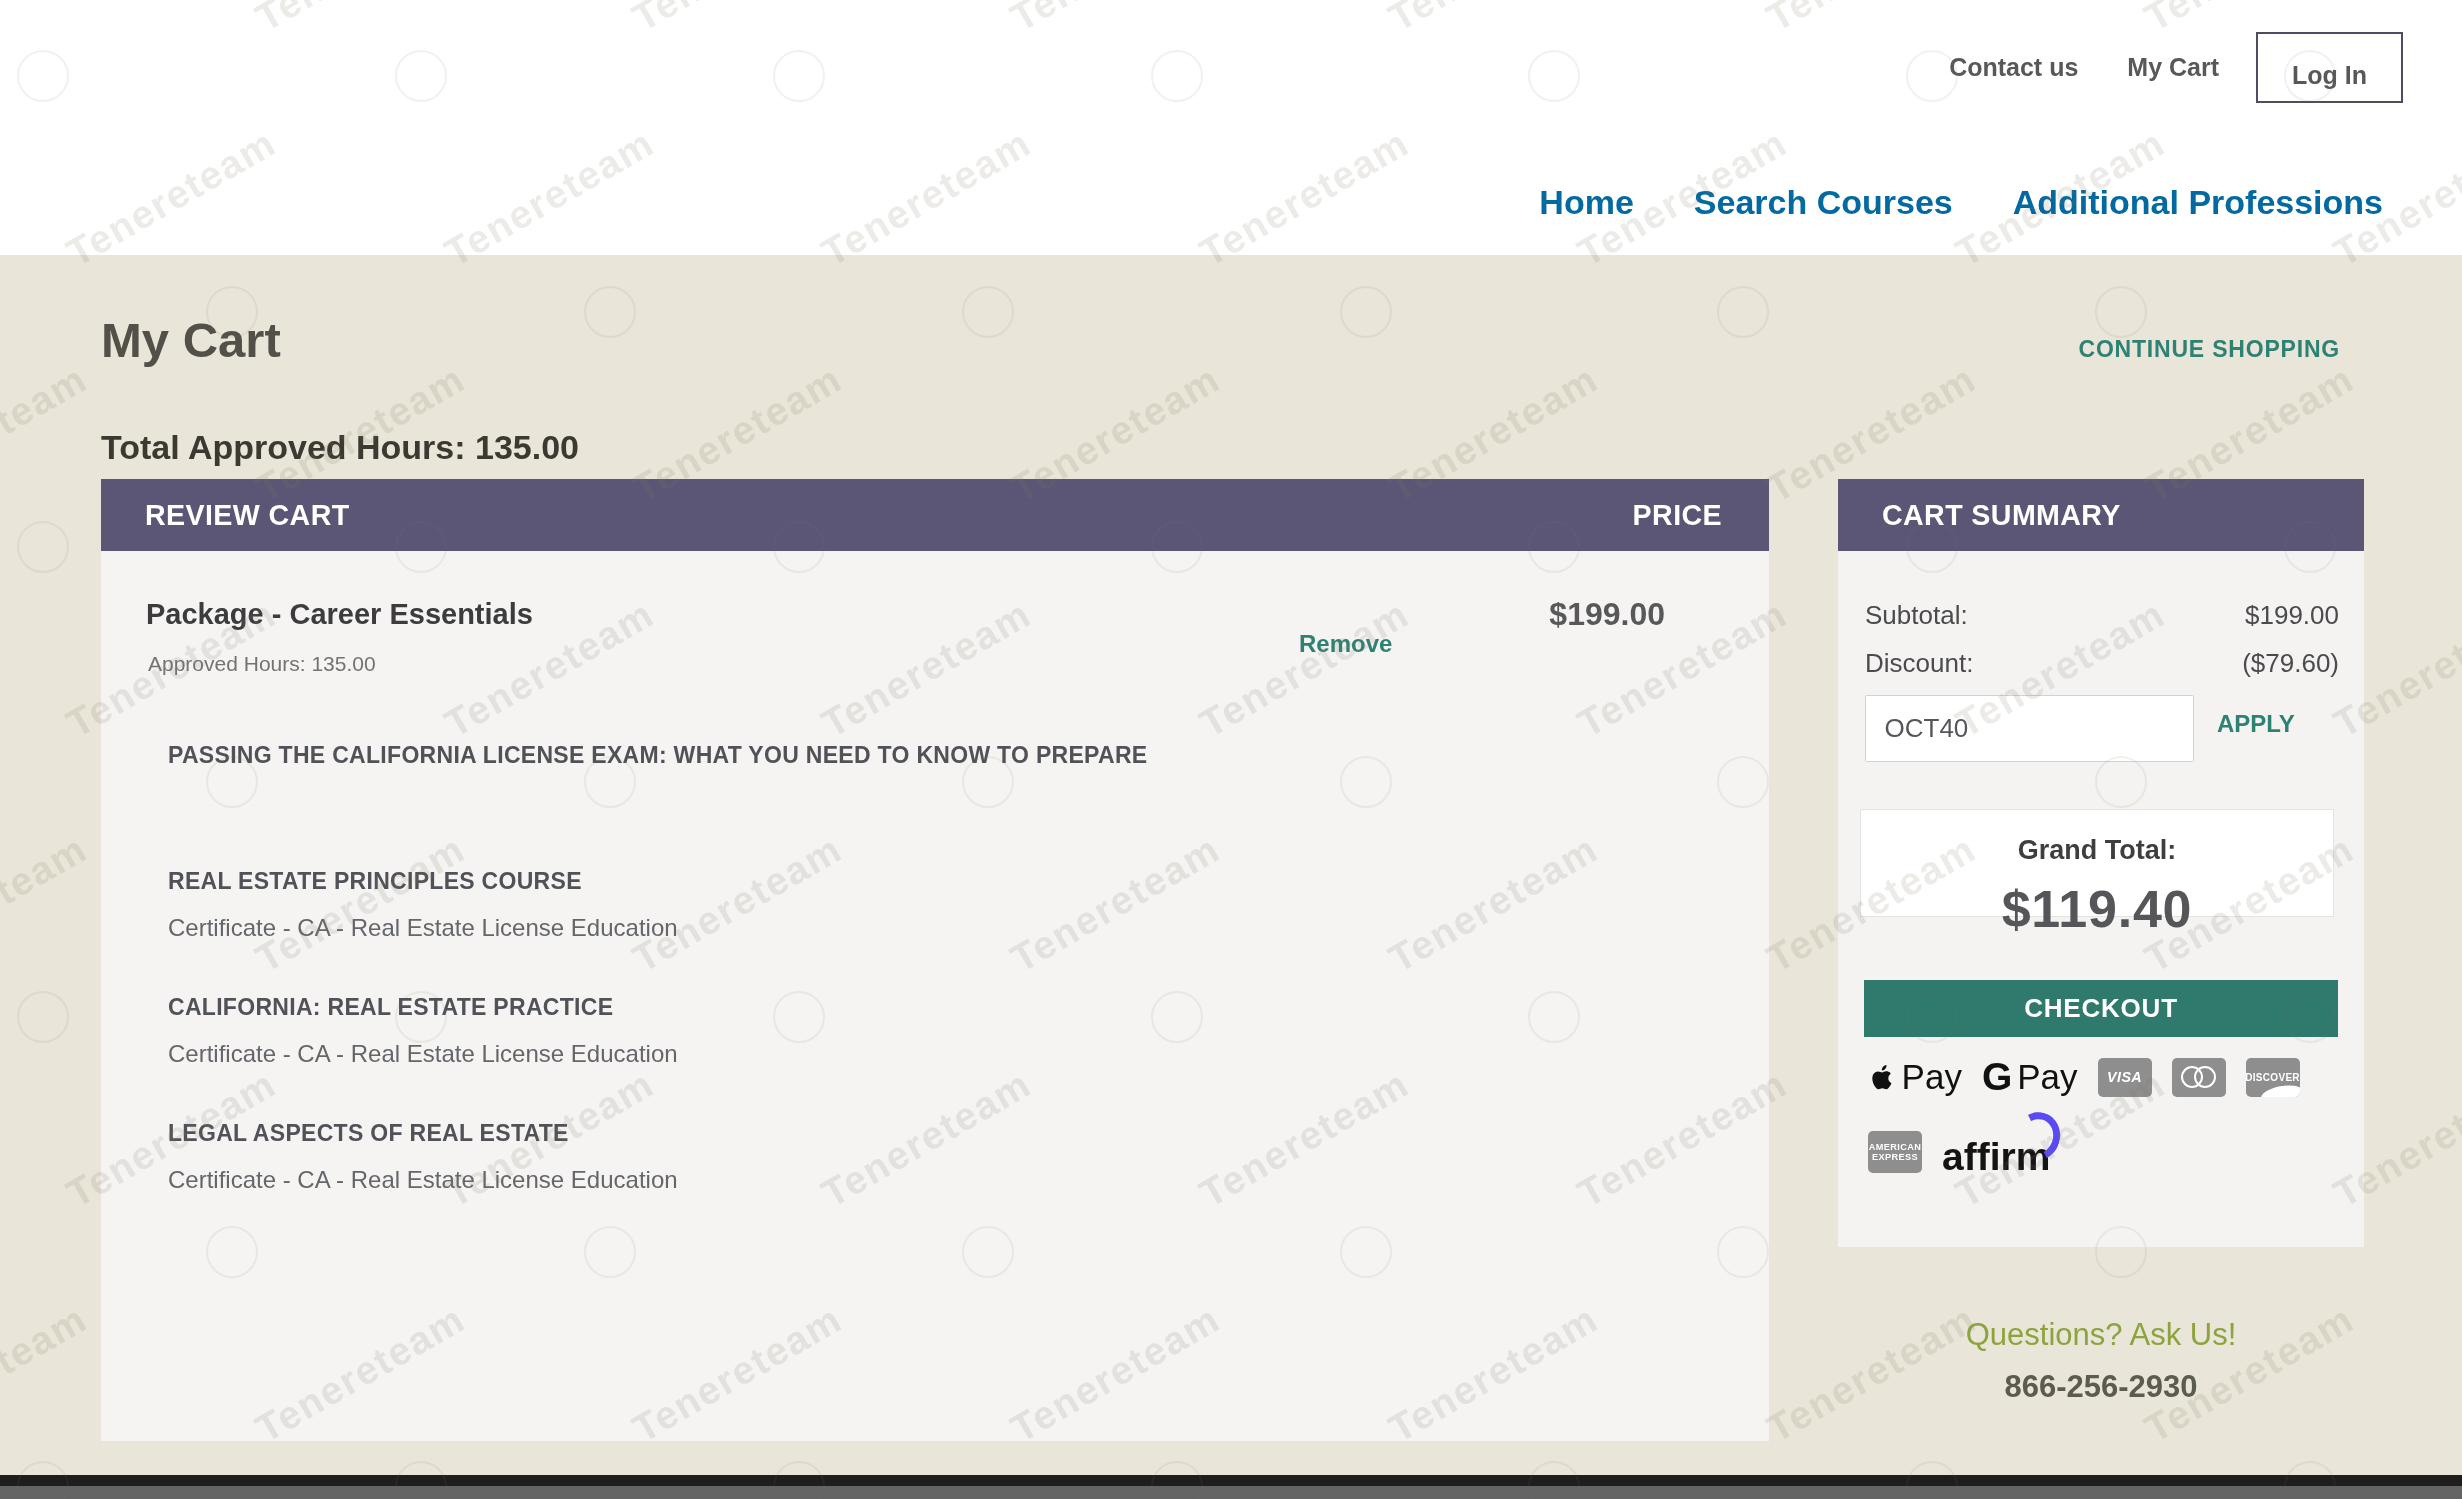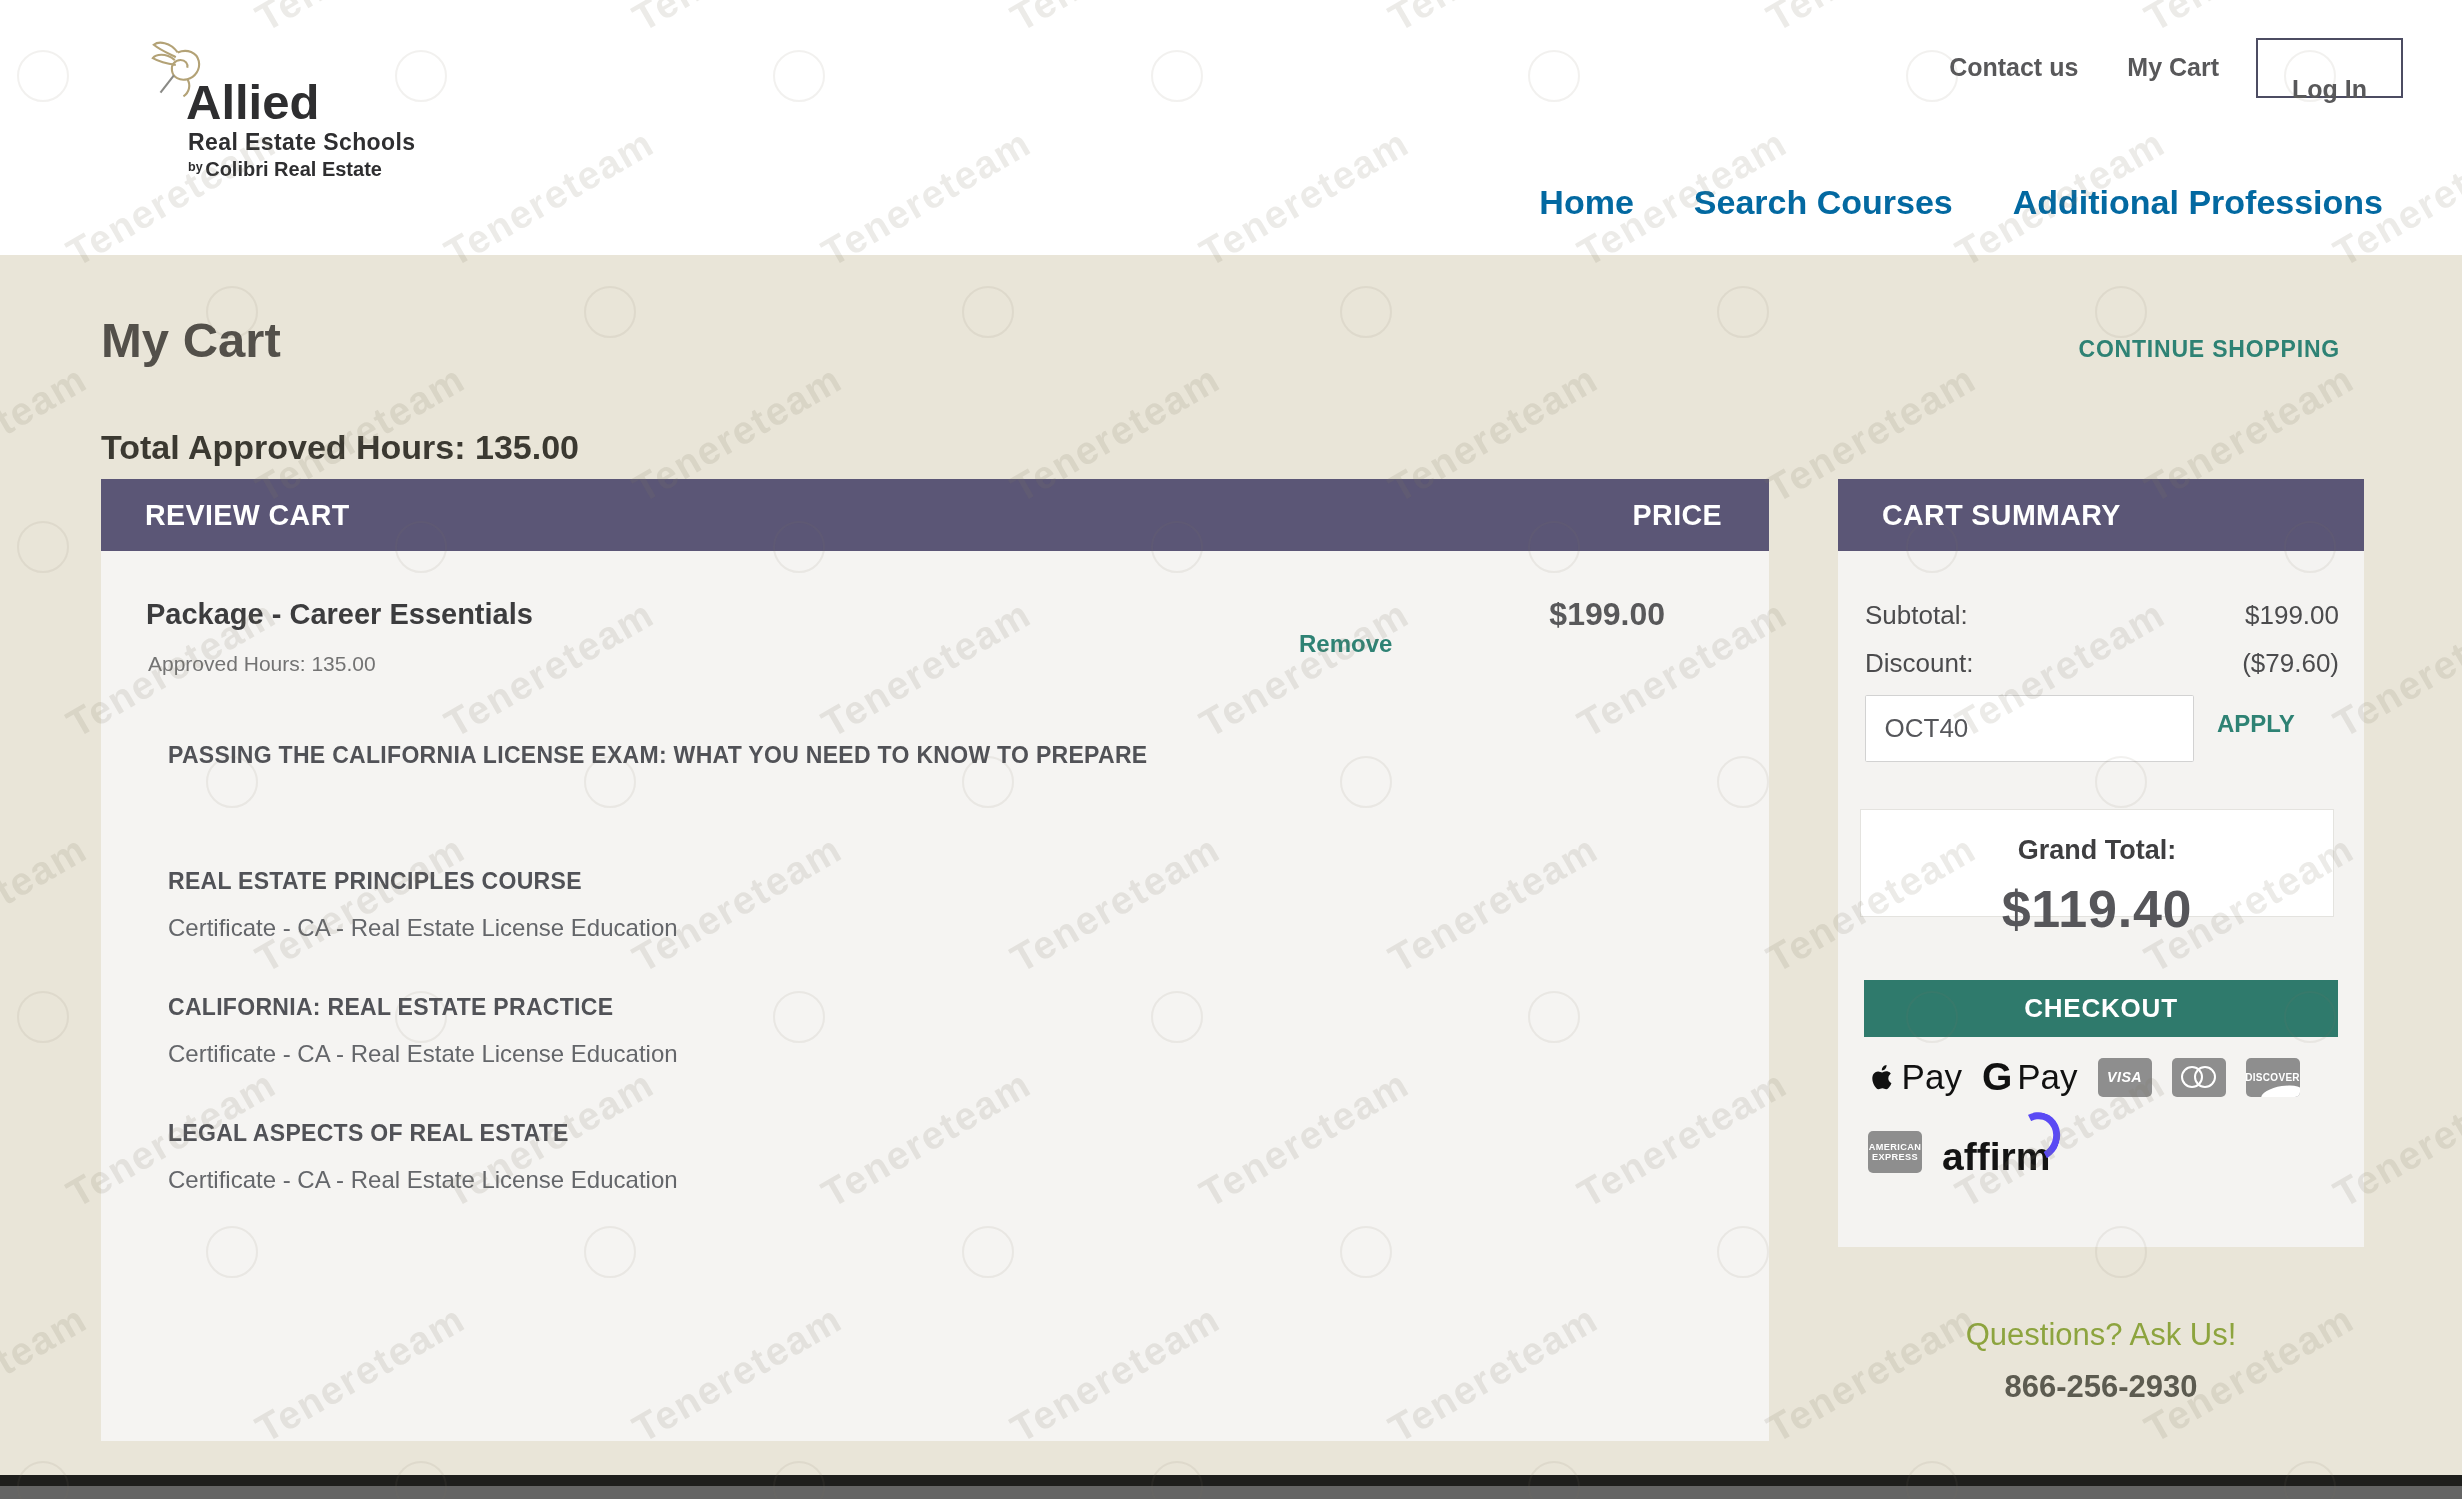--- a/index.html
+++ b/index.html
@@ -18,21 +18,21 @@
   .logo-brand { position:absolute; left:45px; top:42px; font-size:49px; font-weight:700; color:#2e2e30; letter-spacing:0; }
   .logo-line2 { position:absolute; left:47px; top:97px; font-size:23px; font-weight:700; color:#2e2e30; letter-spacing:0.4px; }
   .logo-byline { position:absolute; left:47px; top:126px; font-size:20px; font-weight:700; color:#2e2e30; }
   .logo-by { font-size:12.6px; font-weight:700; vertical-align:5px; margin-right:2.5px; }
 
   .top-nav { position:absolute; right:59px; top:32px; height:71px; display:flex; align-items:center; }
   .top-link { font-size:25px; font-weight:700; color:#58585a; cursor:pointer; }
   .top-link.contact { margin-right:49px; }
   .top-link.mycart  { margin-right:37px; }
   .login-btn { border:2.5px solid #4c4c62; background:#fff; color:#58585a;
-               font-size:25px; font-weight:700; padding:16px 34px; height:60px; line-height:66px; cursor:pointer;
+               font-size:25px; font-weight:700; padding:8px 34px; height:71px; line-height:66px; cursor:pointer;
                font-family:"Liberation Sans",sans-serif; }
 
   .main-nav { position:absolute; right:79px; top:183px; display:flex; gap:60px; }
   .main-nav-link { font-size:34px; font-weight:700; color:#0369a1; cursor:pointer; }
 
   
   .page-title { position:absolute; left:101px; top:312px; font-size:49px; font-weight:700; color:#53504a; }
   .continue-link { position:absolute; right:122px; top:336px; font-size:23px; font-weight:700;
                    letter-spacing:0.8px; color:#2e8274; cursor:pointer; }
   .total-hours { position:absolute; left:101px; top:428px; font-size:34px; font-weight:700; color:#3b3931; }
@@ -106,34 +106,20 @@
   
   .wm-layer { position:absolute; inset:0; z-index:40; pointer-events:none; overflow:hidden; }
   .wm { position:absolute; font-size:39px; font-weight:700; letter-spacing:1.7px; white-space:nowrap;
         color:rgba(125,118,98,.15); transform:rotate(-30deg); }
   .wm-ring { position:absolute; width:52px; height:52px; border:2.5px solid rgba(125,118,98,.10); border-radius:50%; }
 </style>
 </head>
 <body>
 
 <header class="site-header">
-  <div class="logo">
-    <span class="logo-bird">
-      <svg width="67" height="67" viewBox="0 0 70 70" fill="none">
-        <path d="M30 14 C22 3 10 2 5 6 C11 11 20 15 28 19" stroke="#b3a276" stroke-width="2.2"></path>
-        <path d="M27 22 C17 14 7 16 4 20 C11 24 20 26 28 27" stroke="#b3a276" stroke-width="2.2"></path>
-        <path d="M30 14 C40 10 50 14 52 23 C54 32 48 40 40 42 C32 44 25 40 24 33 C23 27 27 22 33 22 C38 22 41 26 40 30" stroke="#b3a276" stroke-width="2.2"></path>
-        <path d="M26 38 L12 56" stroke="#8a8a86" stroke-width="2.2"></path>
-        <path d="M40 42 C44 48 42 56 36 60" stroke="#b3a276" stroke-width="2.2"></path>
-      </svg>
-    </span>
-    <span class="logo-brand">Allied</span>
-    <span class="logo-line2">Real Estate Schools</span>
-    <span class="logo-byline"><span class="logo-by">by</span><span>Colibri Real Estate</span></span>
-  </div>
 
   <nav class="top-nav">
     <span class="top-link contact">Contact us</span>
     <span class="top-link mycart">My Cart</span>
     <button class="login-btn">Log In</button>
   </nav>
 
   <nav class="main-nav">
     <span class="main-nav-link">Home</span>
     <span class="main-nav-link">Search Courses</span>

